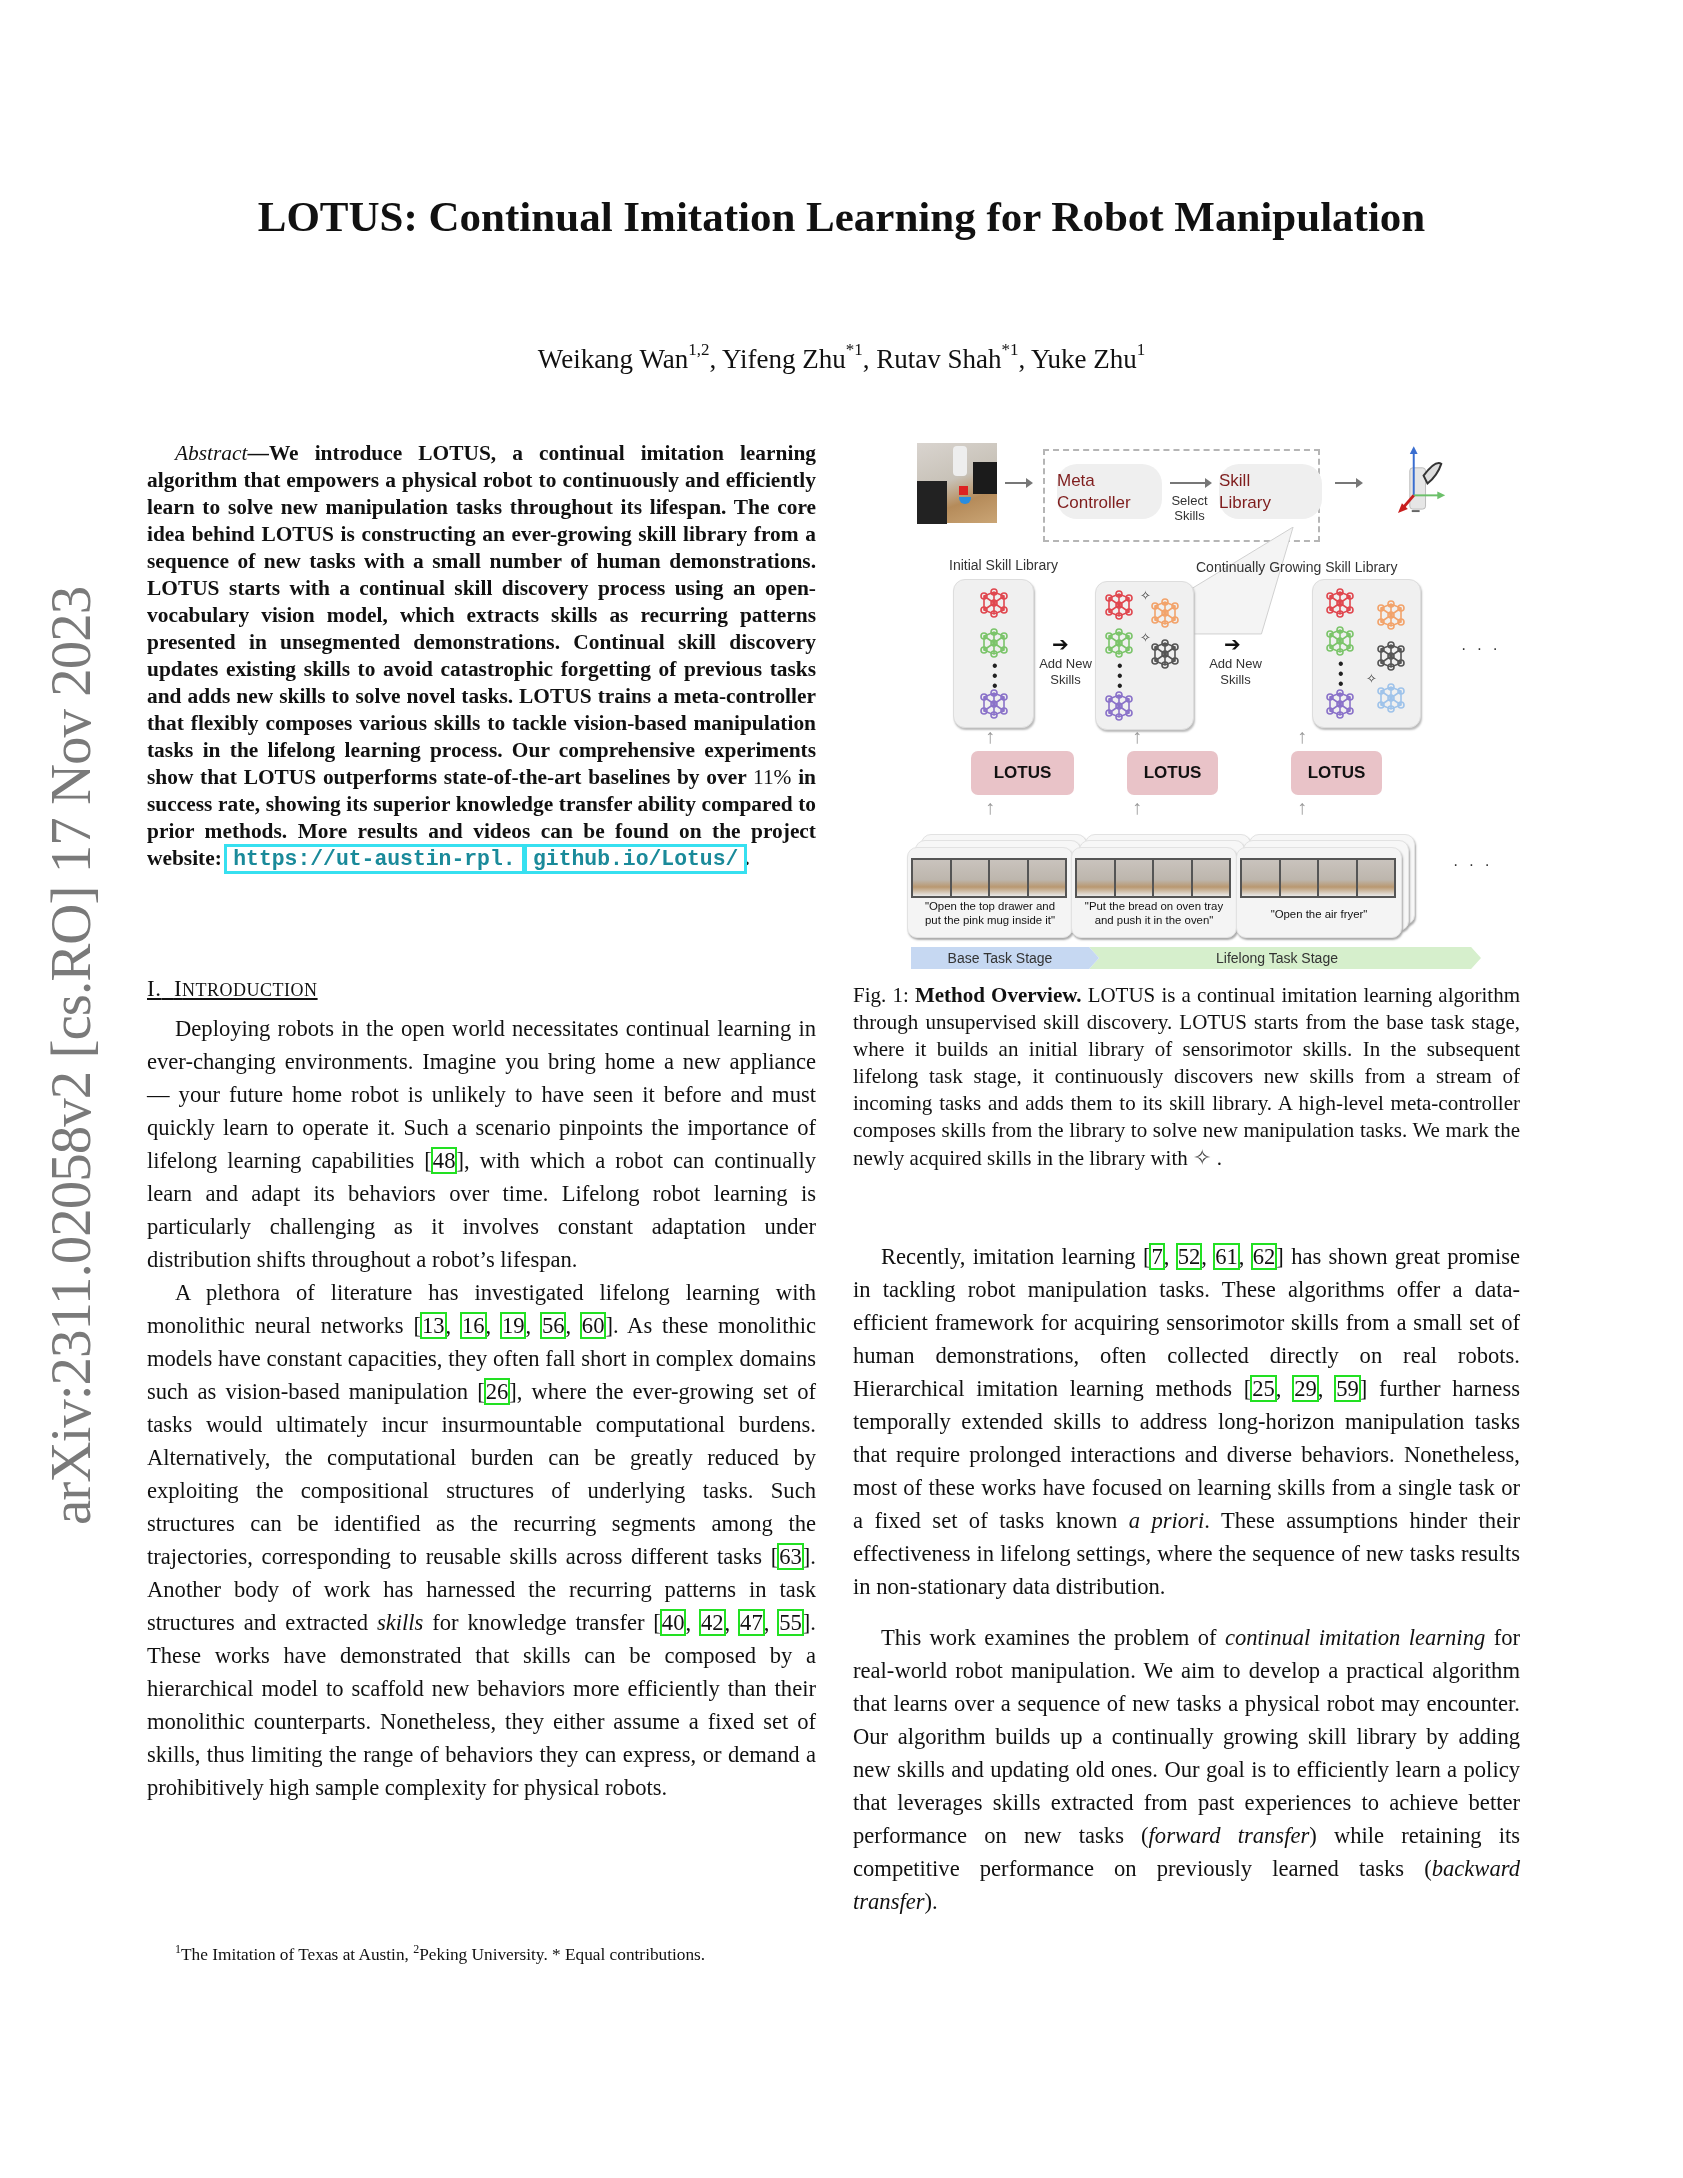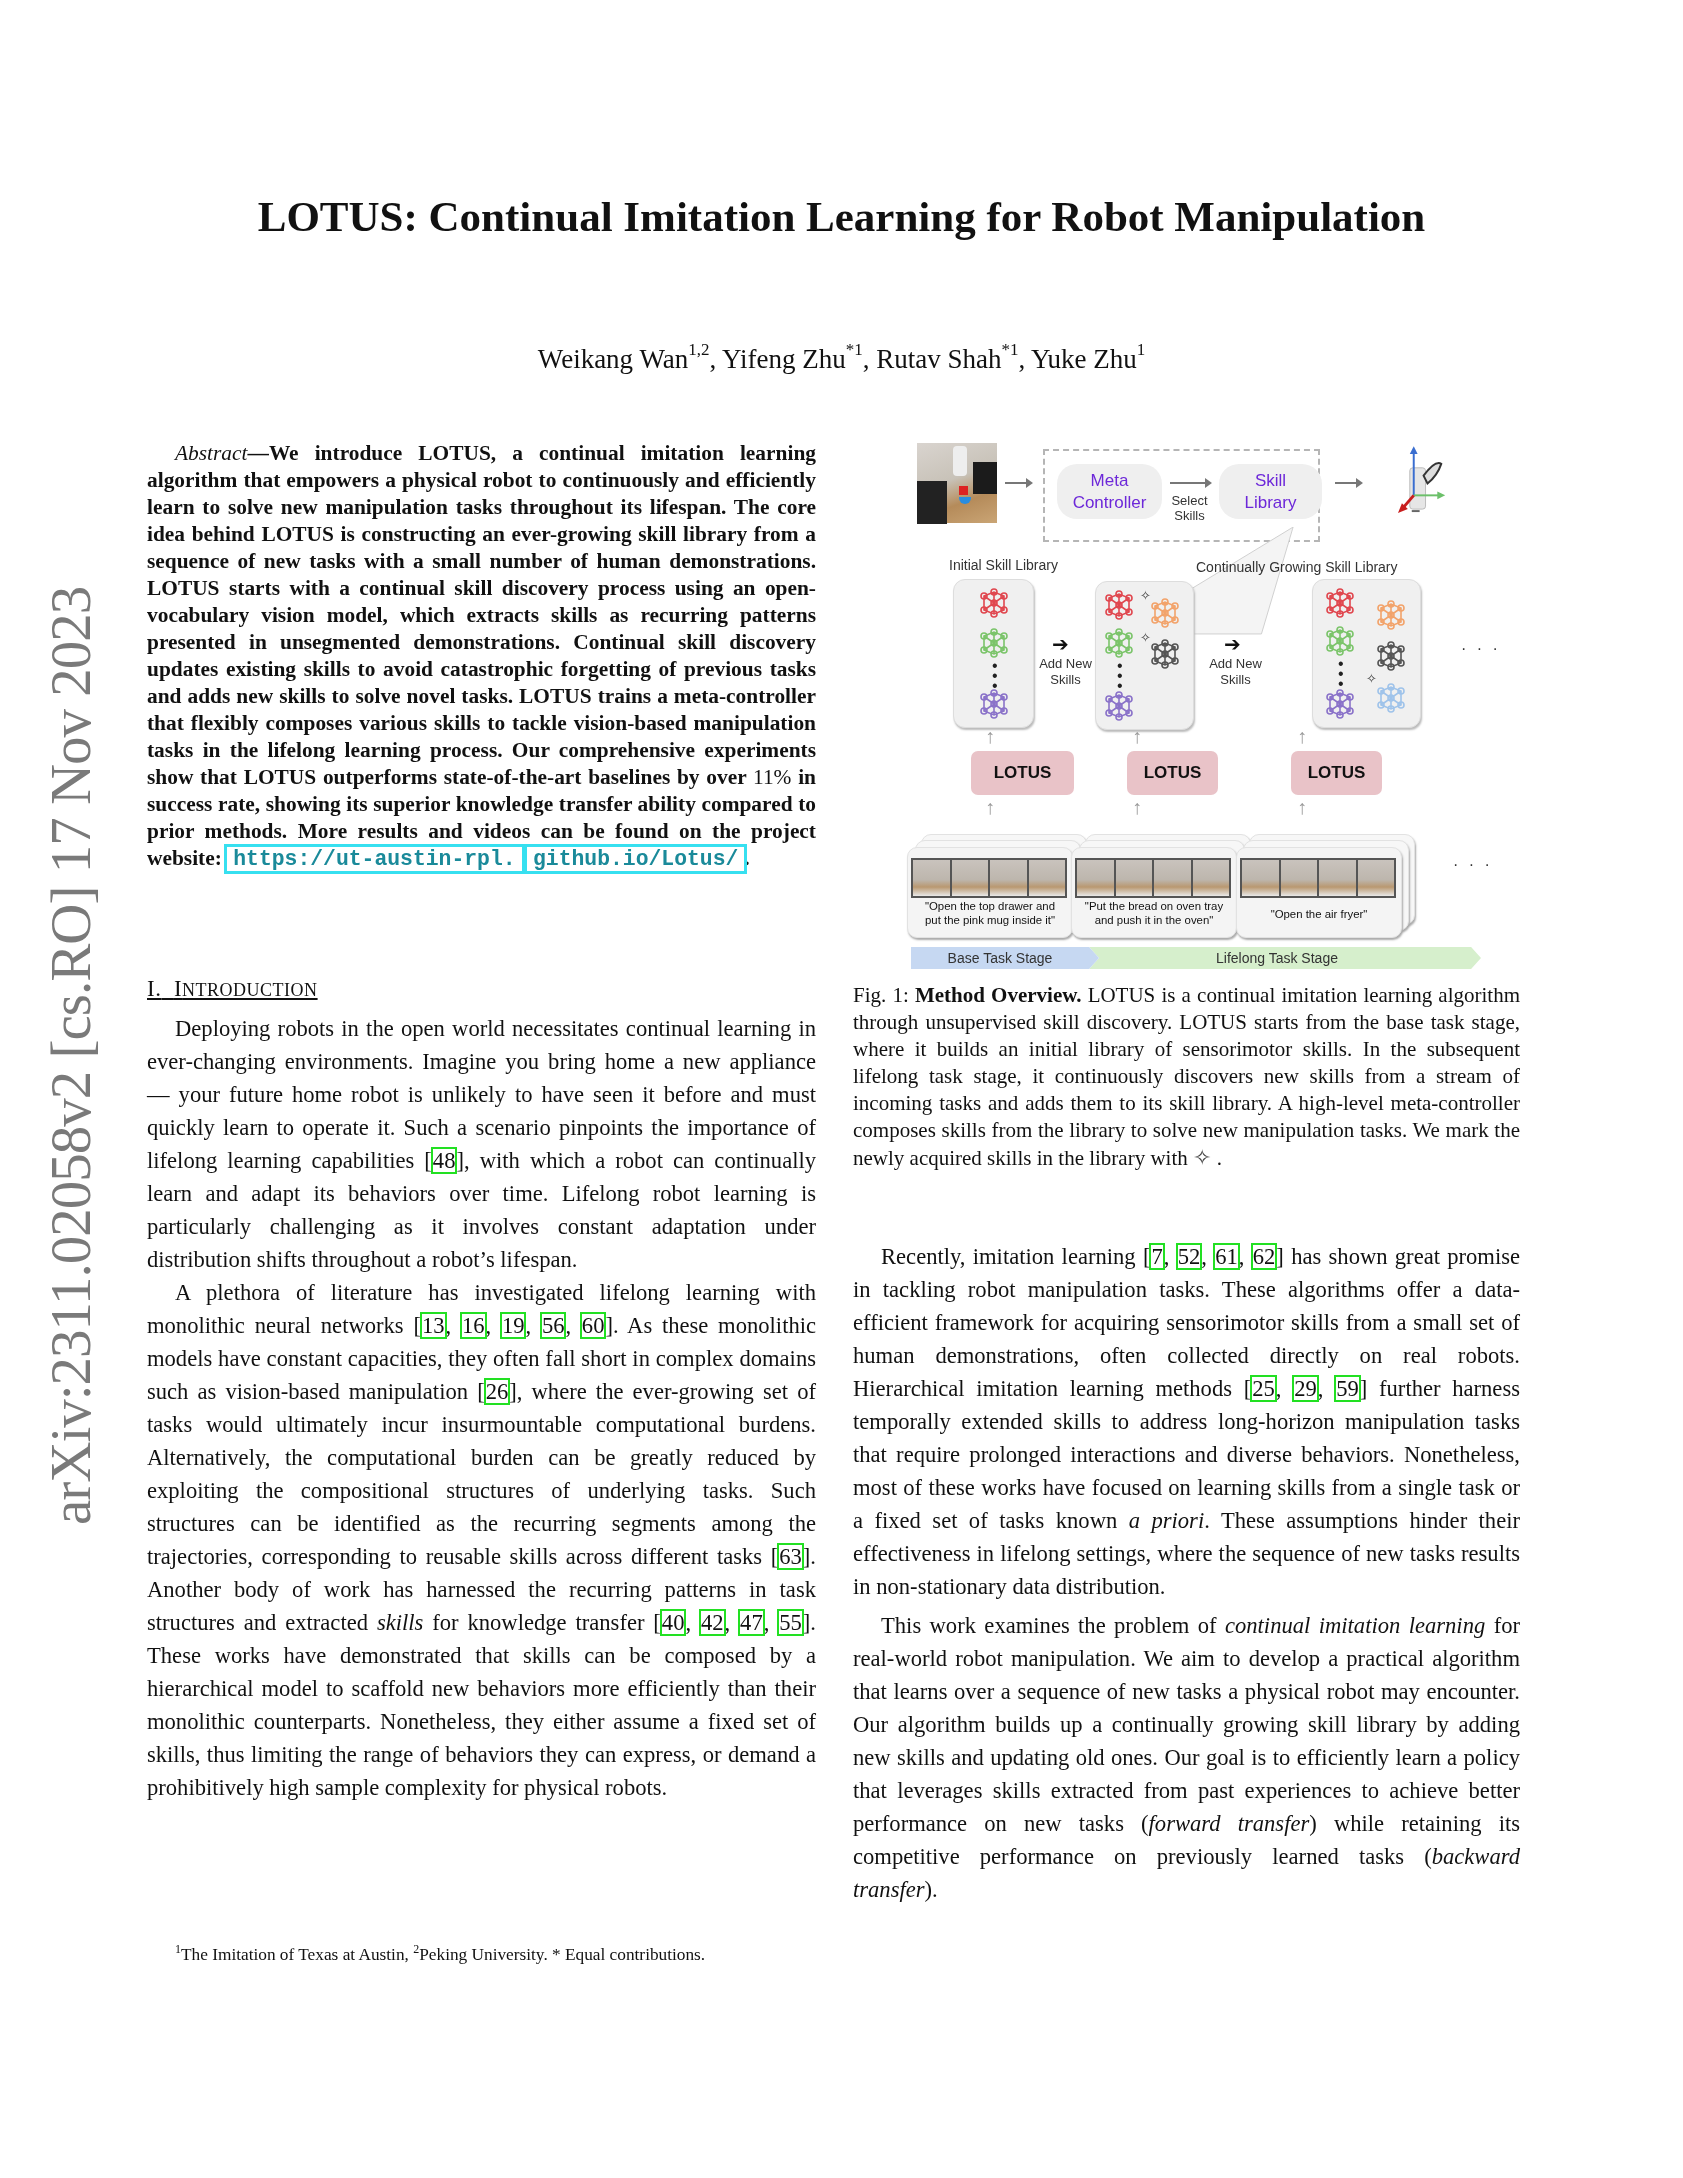--- a/index.html
+++ b/index.html
@@ -30,21 +30,21 @@
   .fig { position:absolute; left:891px; top:426px; width:614px; height:554px; font-family:"Liberation Sans", "DejaVu Sans", sans-serif; }
   .photo { position:absolute; left:26px; top:17px; width:80px; height:80px; background:linear-gradient(160deg,#d9d4cf 0%,#c8c2b8 45%,#b58b5a 70%,#caa575 100%); }
   .photo .bin1 { position:absolute; left:0; top:38px; width:30px; height:43px; background:#222; }
   .photo .bin2 { position:absolute; left:56px; top:19px; width:24px; height:32px; background:#1b1b1b; }
   .photo .cup { position:absolute; left:42px; top:43px; width:9px; height:9px; background:#d22; }
   .photo .bowl { position:absolute; left:42px; top:54px; width:12px; height:7px; background:#2a8de0; border-radius:0 0 8px 8px; }
   .photo .arm { position:absolute; left:36px; top:3px; width:14px; height:30px; background:#eee; border-radius:4px; }
   .arrow { position:absolute; height:2px; background:#777; }
   .arrow::after { content:""; position:absolute; right:-2px; top:-4px; border-left:7px solid #777; border-top:5px solid transparent; border-bottom:5px solid transparent; }
   .dashbox { position:absolute; left:152px; top:23px; width:273px; height:89px; border:2px dashed #b5b5b5; }
-  .gbox { position:absolute; background:#efefef; border-radius:20px; text-align:center; color:#6d28d9; font-size:17px; line-height:22px; }
+  .gbox { position:absolute; background:#efefef; border-radius:20px; color:#7f1d1d; font-size:17px; line-height:22px; }
   .small { position:absolute; font-size:13px; color:#333; text-align:center; line-height:15px; }
   .label { position:absolute; font-size:14px; color:#333; white-space:nowrap;margin-left:11px; }
   .lib { position:absolute; background:#f0f0f0; border-radius:12px; box-shadow:1px 2px 2px #bbb; border:1px solid #ddd; }
   .net { position:absolute; width:30px; height:30px; }
   .vdots { position:absolute; width:3px; font-size:16px; line-height:10px; color:#222; text-align:center; }
   .addnew { position:absolute; font-size:13px; color:#333; text-align:center; line-height:16px; }
   .bigarrow { position:absolute; font-size:20px; font-weight:bold; color:#111; }
   .uparrow { position:absolute; font-size:20px; color:#9a9a9a; }
   .lotus { position:absolute; width:103px; height:44px; background:#e9c3c8; border-radius:7px; text-align:center; line-height:44px; font-weight:bold; font-size:17px; color:#111;margin-left:30px; }
   .card { position:absolute; width:164px; height:89px; background:#f4f4f4; border-radius:10px; box-shadow:1px 2px 2px #aaa; border:1px solid #e2e2e2; }
@@ -401,17 +401,17 @@
 </div>
 
 <div class="col right caption">
   <span>Fig. 1: </span><b>Method Overview.</b><span> LOTUS is a continual imitation learning algorithm through unsupervised skill discovery. LOTUS starts from the base task stage, where it builds an initial library of sensorimotor skills. In the subsequent lifelong task stage, it continuously discovers new skills from a stream of incoming tasks and adds them to its skill library. A high-level meta-controller composes skills from the library to solve new manipulation tasks. We mark the newly acquired skills in the library with </span><span class="sparkle">✧</span> <span>.</span>
 </div>
 
 <div class="col right body" style="top:1240px;">
   <p>
     <span>Recently, imitation learning [</span><a class="cite">7</a>, <a class="cite">52</a>, <a class="cite">61</a>, <a class="cite">62</a><span>] has shown great promise in tackling robot manipulation tasks. These algorithms offer a data-efficient framework for acquiring sensorimotor skills from a small set of human demonstrations, often collected directly on real robots. Hierarchical imitation learning methods [</span><a class="cite">25</a>, <a class="cite">29</a>, <a class="cite">59</a><span>] further harness temporally extended skills to address long-horizon manipulation tasks that require prolonged interactions and diverse behaviors. Nonetheless, most of these works have focused on learning skills from a single task or a fixed set of tasks known </span><i>a priori</i><span>. These assumptions hinder their effectiveness in lifelong settings, where the sequence of new tasks results in non-stationary data distribution.</span>
   </p>
-  <p style="margin-top:6px;">
+  <p style="margin-top:18px;">
     <span>This work examines the problem of </span><i>continual imitation learning</i><span> for real-world robot manipulation. We aim to develop a practical algorithm that learns over a sequence of new tasks a physical robot may encounter. Our algorithm builds up a continually growing skill library by adding new skills and updating old ones. Our goal is to efficiently learn a policy that leverages skills extracted from past experiences to achieve better performance on new tasks (</span><i>forward transfer</i><span>) while retaining its competitive performance on previously learned tasks (</span><i>backward transfer</i><span>).</span>
   </p>
 </div>
 
 
 </body></html>

